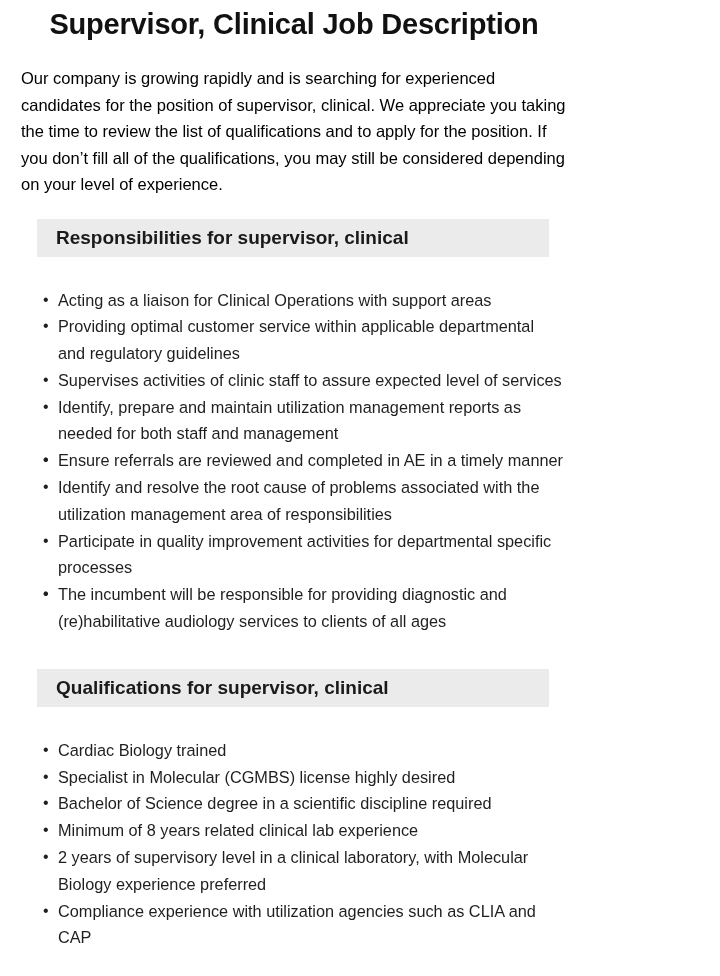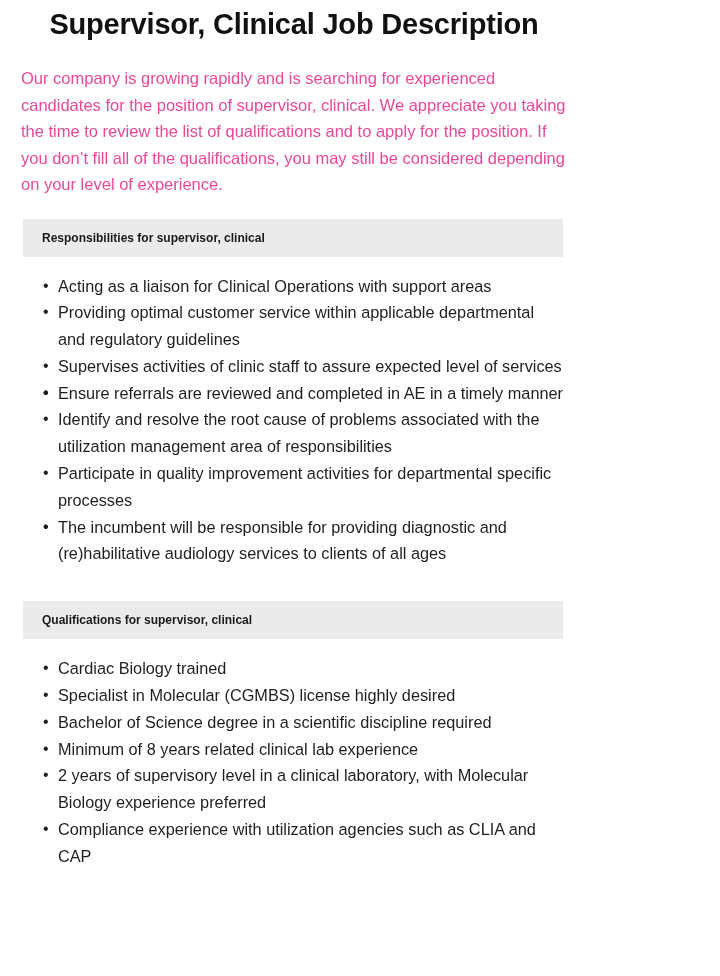--- a/index.html
+++ b/index.html
@@ -35,34 +35,34 @@
     letter-spacing: -0.2px;
     color: #111111;
   }
 
   
   .intro {
     margin: 0;
     padding: 21px 22px 0 21px;
     font-size: 16.5px;
     line-height: 26.5px;
-    color: #ec4899;
+    color: #000000;
     text-align: left;
   }
 
   
   .section-header {
-    margin: 2px;
+    margin: 16px;
     background: #ebebeb;
     height: 38px;
     display: flex;
     align-items: center;
     padding: 0 0 0 19px;
     box-sizing: border-box;
-    font-size: 12px;
+    font-size: 19px;
     font-weight: 700;
     color: #1a1a1a;
   }
 
   .section-band-wrap {
     padding: 0 23px 0 21px;
   }
 
   
   .section-1 { margin-top: 21px; }
@@ -106,21 +106,21 @@
 
   <div class="section-band-wrap section-1">
     <div class="section-header">
       <span>Responsibilities for supervisor, clinical</span>
     </div>
   </div>
   <ul class="bullets" id="list-0">
       <li><span class="bullet-dot">•</span><span>Acting as a liaison for Clinical Operations with support areas</span></li>
       <li><span class="bullet-dot">•</span><span>Providing optimal customer service within applicable departmental and regulatory guidelines</span></li>
       <li><span class="bullet-dot">•</span><span>Supervises activities of clinic staff to assure expected level of services</span></li>
-      <li><span class="bullet-dot">•</span></li>
+      <li><span class="bullet-dot">•</span><span>Identify, prepare and maintain utilization management reports as needed for both staff and management</span></li>
       <li><span class="bullet-dot">•</span></li>
       <li><span class="bullet-dot">•</span><span>Ensure referrals are reviewed and completed in AE in a timely manner</span></li>
       <li><span class="bullet-dot">•</span><span>Identify and resolve the root cause of problems associated with the utilization management area of responsibilities</span></li>
       <li><span class="bullet-dot">•</span><span>Participate in quality improvement activities for departmental specific processes</span></li>
       <li><span class="bullet-dot">•</span></li>
       <li><span class="bullet-dot">•</span><span>The incumbent will be responsible for providing diagnostic and (re)habilitative audiology services to clients of all ages</span></li>
     </ul>
   <div class="list-bottom-pad"></div>
 
   <div class="section-band-wrap section-2">

